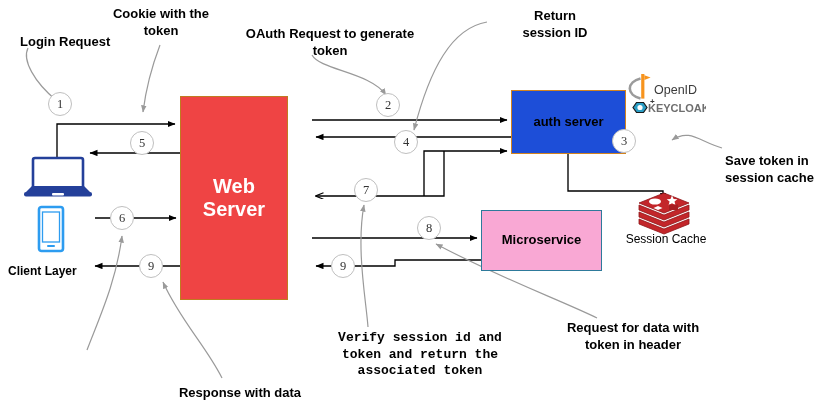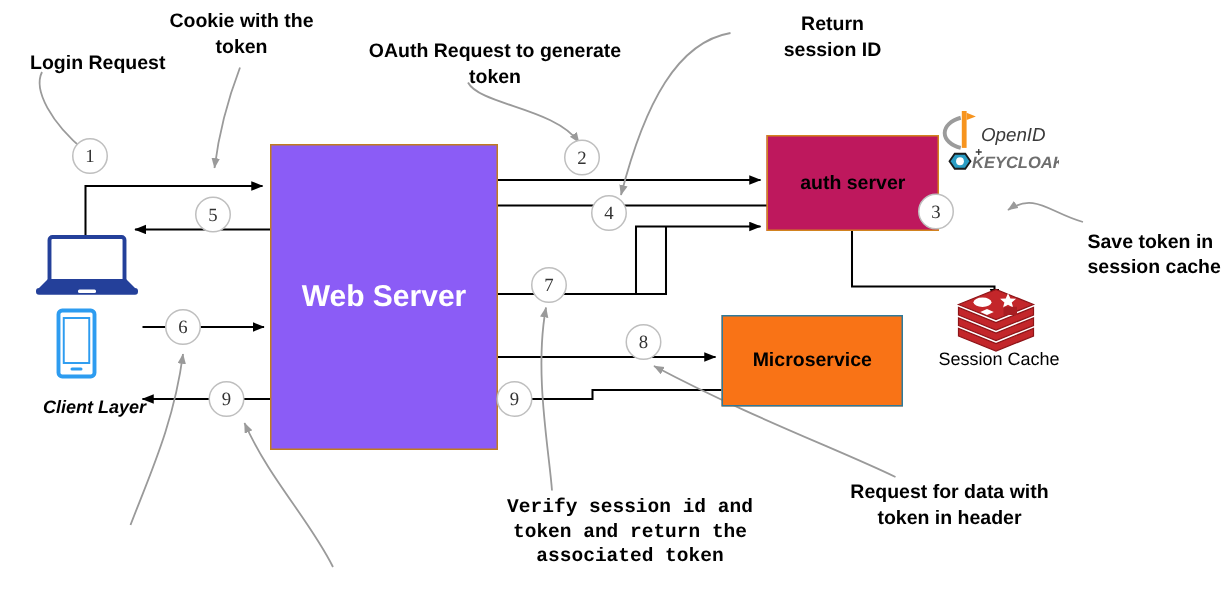--- a/index.html
+++ b/index.html
@@ -31,41 +31,41 @@
     display: flex;
     align-items: center;
     justify-content: center;
     text-align: center;
   }
   .node-label {
     font-weight: bold;
     line-height: 1.15;
   }
   #web-server {
-    left: 180px; top: 96px; width: 152px; height: 204px;
-    background: #8b5cf6;
+    left: 180px; top: 96px; width: 108px; height: 204px;
+    background: #ef4444;
     border: 1.5px solid #C07B20;
   }
   #web-server .node-label {
     color: #ffffff;
     font-size: 20px;
   }
   #auth-server {
     left: 511px; top: 90px; width: 115px; height: 64px;
-    background: #be185d;
+    background: #1d4ed8;
     border: 1.5px solid #D2831F;
     text-align: right;
   }
   #auth-server .node-label {
     color: #000000;
     font-size: 13px;
   }
   #microservice {
     left: 481px; top: 210px; width: 121px; height: 61px;
-    background: #f97316;
+    background: #f9a8d4;
     border: 1.5px solid #2E7A9B;
   }
   #microservice .node-label {
     color: #000000;
     font-size: 13px;
   }
   
   .annot {
     position: absolute;
     font-size: 13px;
@@ -94,21 +94,21 @@
     border: 1.4px solid #BFBFBF;
     box-sizing: border-box;
     display: flex;
     align-items: center;
     justify-content: center;
     font-size: 12.5px;
     color: #333333;
     font-family: "Liberation Serif", serif;
   }
   
-  .icon-box { position: absolute; font-style: italic; }
+  .icon-box { position: absolute; }
 </style>
 </head>
 <body>
 
 <div id="canvas">
 
   <svg class="svg-layer" viewBox="0 0 820 410" xmlns="http://www.w3.org/2000/svg">
     <defs>
       <marker id="ah" markerWidth="9" markerHeight="9" refX="7.5" refY="3.2" orient="auto" markerUnits="userSpaceOnUse">
         <path d="M0,0 L8,3.2 L0,6.4 z" fill="#000000"></path>
@@ -261,25 +261,26 @@
   <div class="annot" style="left:240px; top:26px; width:180px;">OAuth Request to generate
 token</div>
 
   <div class="annot" style="left:500px; top:8px; width:110px;">Return
 session ID</div>
 
   <div class="annot left" style="left:725px; top:153px; width:100px;">Save token in
 session cache</div>
 
 
+  <div class="annot" style="left:160px; top:385px; width:160px;">Response with data</div>
 
   <div class="annot" style="left:338px; top:330px; width:164px;font-family:Liberation Mono, monospace;">Verify session id and
 token and return the
 associated token</div>
 
   <div class="annot" style="left:548px; top:320px; width:170px;">Request for data with
 token in header</div>
 
-  <div class="caption bold" style="left:8px; top:264px; width:110px; text-align:center;font-style:italic;">Client Layer</div>
+  <div class="caption bold" style="left:8px; top:264px; width:110px; text-align:left;">Client Layer</div>
 
   <div class="caption" style="left:620px; top:232px; width:92px;">Session Cache</div>
 
 </div>
 
 </body></html>

